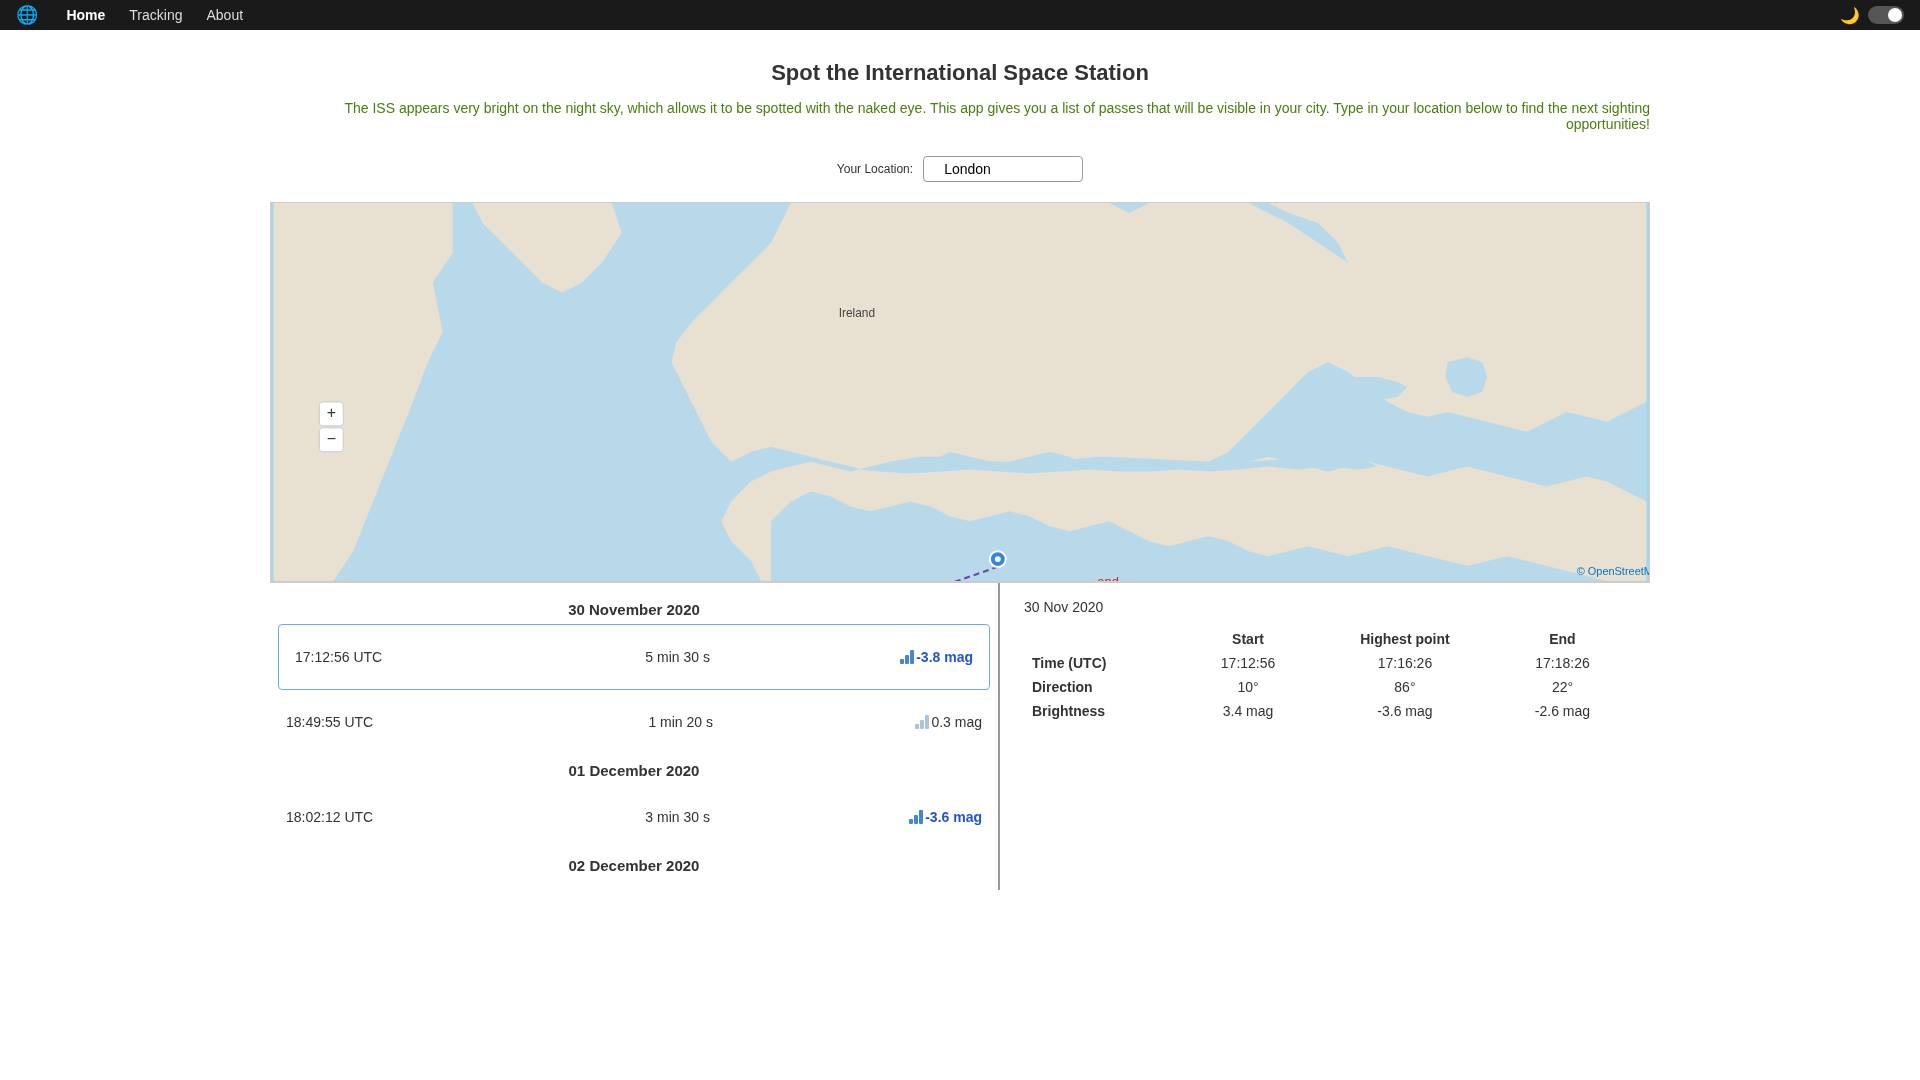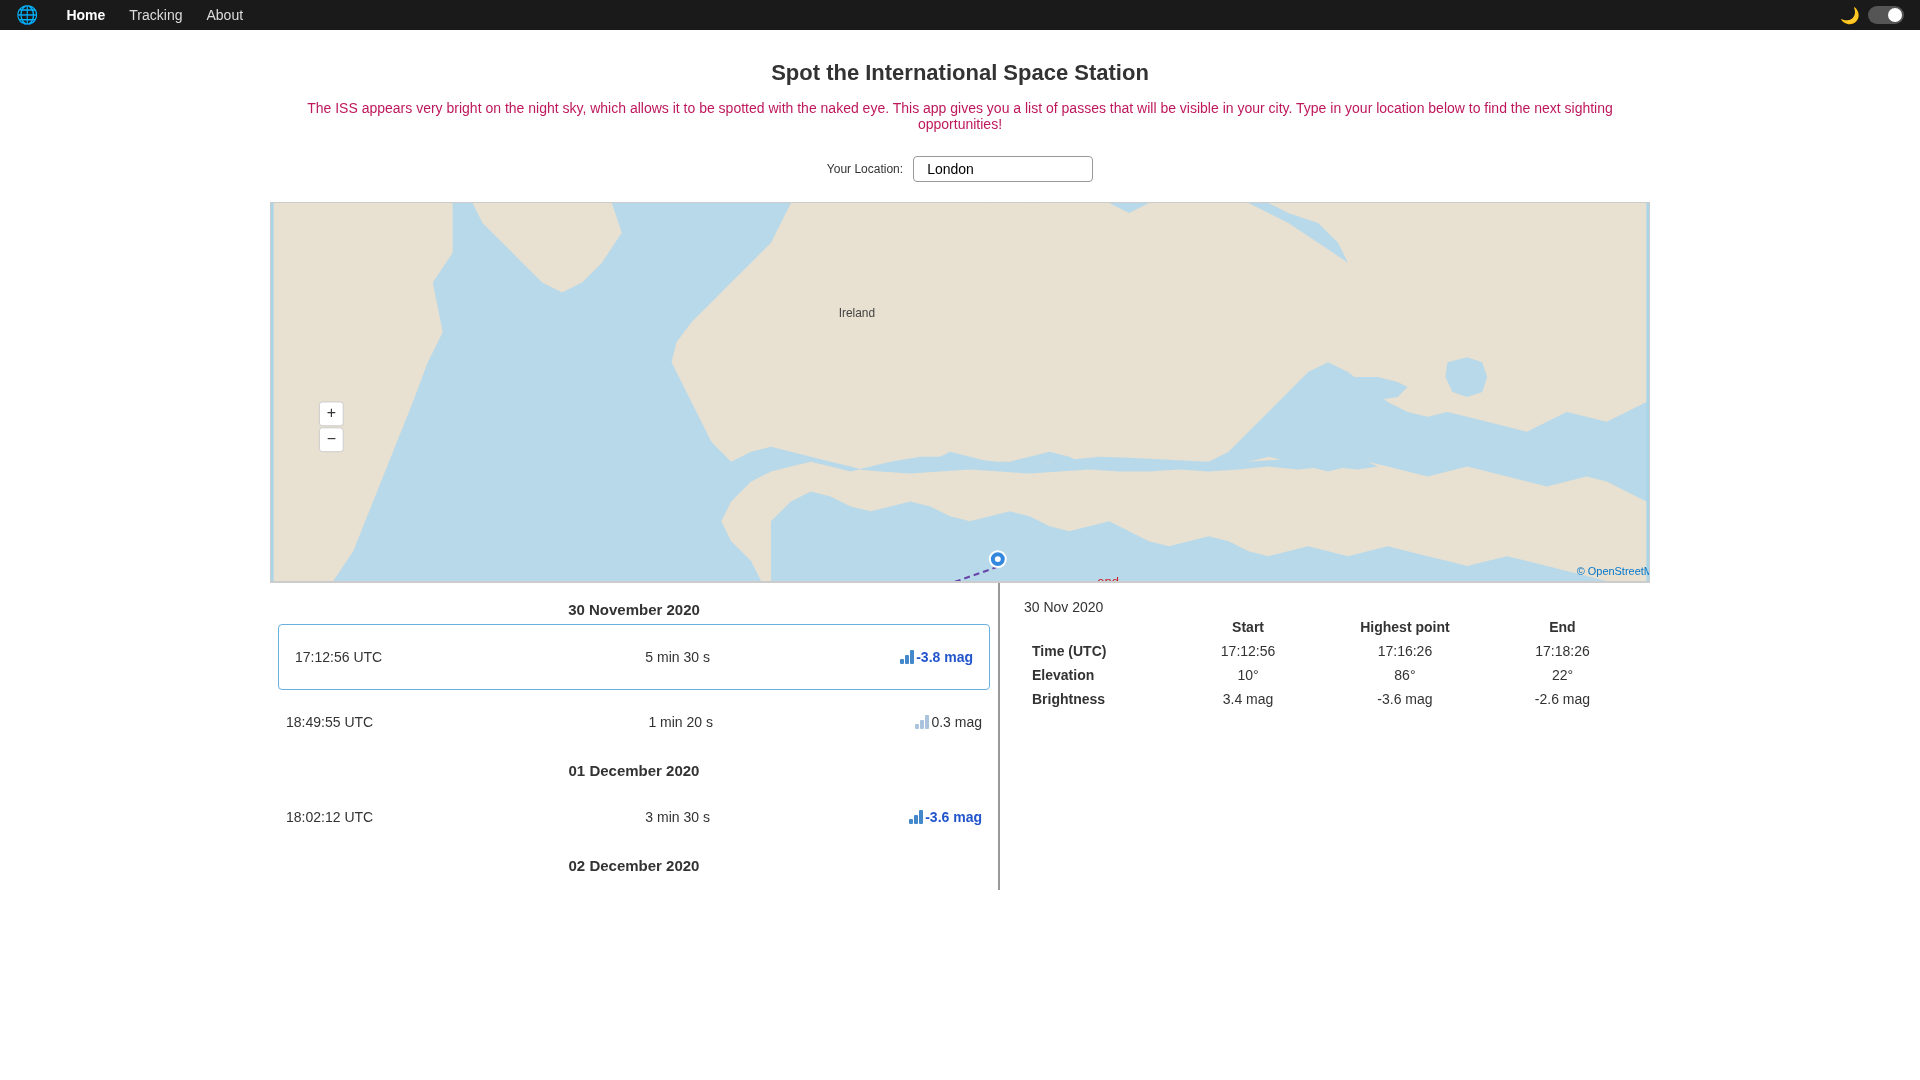--- a/index.html
+++ b/index.html
@@ -43,39 +43,39 @@
     
     main { max-width: 1420px; margin: 0 auto; padding: 30px 20px 0; }
 
     h1 {
       text-align: center;
       font-size: 22px;
       font-weight: bold;
       margin-bottom: 14px;
     }
     .description {
-      text-align: center;
+      text-align: right;
       font-size: 14px;
       margin-bottom: 24px;
-      color: #be185d;
+      color: #4d7c0f;
     }
     .location-row {
       display: flex;
       align-items: center;
       justify-content: center;
       margin-bottom: 20px;
       gap: 10px;
     }
     .location-label { font-size: 12px; }
     .location-input {
       border: 1px solid #999;
       border-radius: 4px;
-      padding: 4px 13px;
-      font-size: 14px;
-      width: 180px;
+      padding: 4px 20px;
+      font-size: 14px;
+      width: 160px;
     }
 
     
     .map-container {
       width: 100%;
       height: 380px;
       border: 1px solid #ccc;
       position: relative;
       overflow: hidden;
       background: #a8d5e8;
@@ -134,20 +134,21 @@
     .bar-icon-dim span { background: #aac4dd; }
 
     
     .detail-panel {
       flex: 1;
       padding: 16px 24px;
       font-size: 14px;
     }
     .detail-date {
       font-size: 14px;
+      margin-bottom: 12px;
     }
     .detail-table {
       width: 100%;
       border-collapse: collapse;
     }
     .detail-table th {
       font-weight: bold;
       text-align: center;
       padding: 4px 8px;
       font-size: 14px;
@@ -299,21 +300,21 @@
           </tr>
         </thead>
         <tbody>
           <tr>
             <td>Time (UTC)</td>
             <td>17:12:56</td>
             <td>17:16:26</td>
             <td>17:18:26</td>
           </tr>
           <tr>
-            <td>Elevation</td>
+            <td>Direction</td>
             <td>10°</td>
             <td>86°</td>
             <td>22°</td>
           </tr>
           <tr>
             <td>Brightness</td>
             <td>3.4 mag</td>
             <td>-3.6 mag</td>
             <td>-2.6 mag</td>
           </tr>

